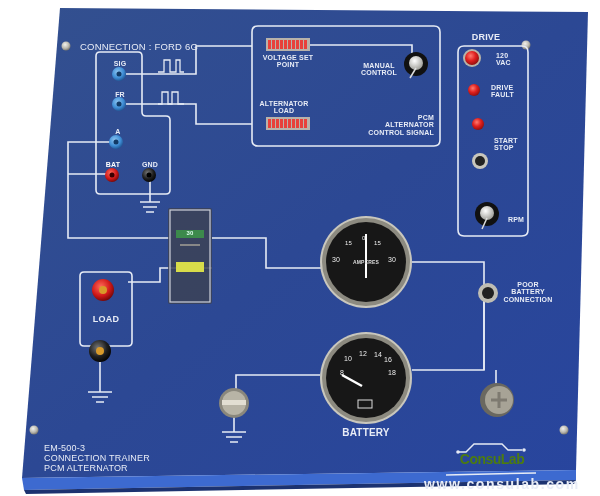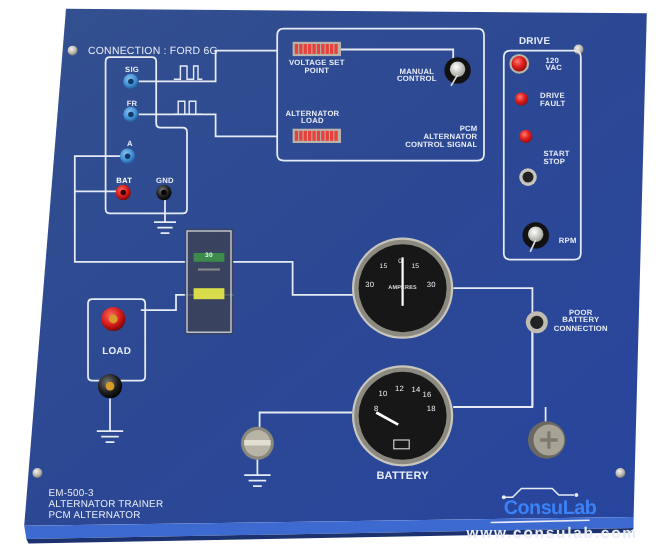--- a/index.html
+++ b/index.html
@@ -285,18 +285,18 @@
 <div class="lbl" style="left:500px;top:281px;width:56px;font-size:7px;">
   <div>POOR</div>
   <div>BATTERY</div>
   <div>CONNECTION</div>
 </div>
 <div class="hot" style="left:480px;top:383px;width:34px;height:34px;border-radius:50%;"></div>
 <div class="hot" style="left:219px;top:388px;width:30px;height:30px;border-radius:50%;"></div>
 
 <div class="lbl l" style="left:44px;top:444px;font-size:9px;font-weight:normal;line-height:1.1;">
   <div>EM-500-3</div>
-  <div>ALTERNATOR TRAINER</div>
+  <div>CONNECTION TRAINER</div>
   <div>PCM ALTERNATOR</div>
 </div>
 
-<div class="lbl" style="left:442px;top:452px;width:100px;font-size:18px;color:#3b82f6;letter-spacing:-0.5px;text-align:right;">ConsuLab</div>
+<div class="lbl" style="left:442px;top:452px;width:100px;font-size:14px;color:#4d7c0f;letter-spacing:-0.5px;">ConsuLab</div>
 <div class="lbl" style="left:424px;top:477px;width:136px;font-size:14px;letter-spacing:1.6px;">www.consulab.com</div>
 
 </body></html>

